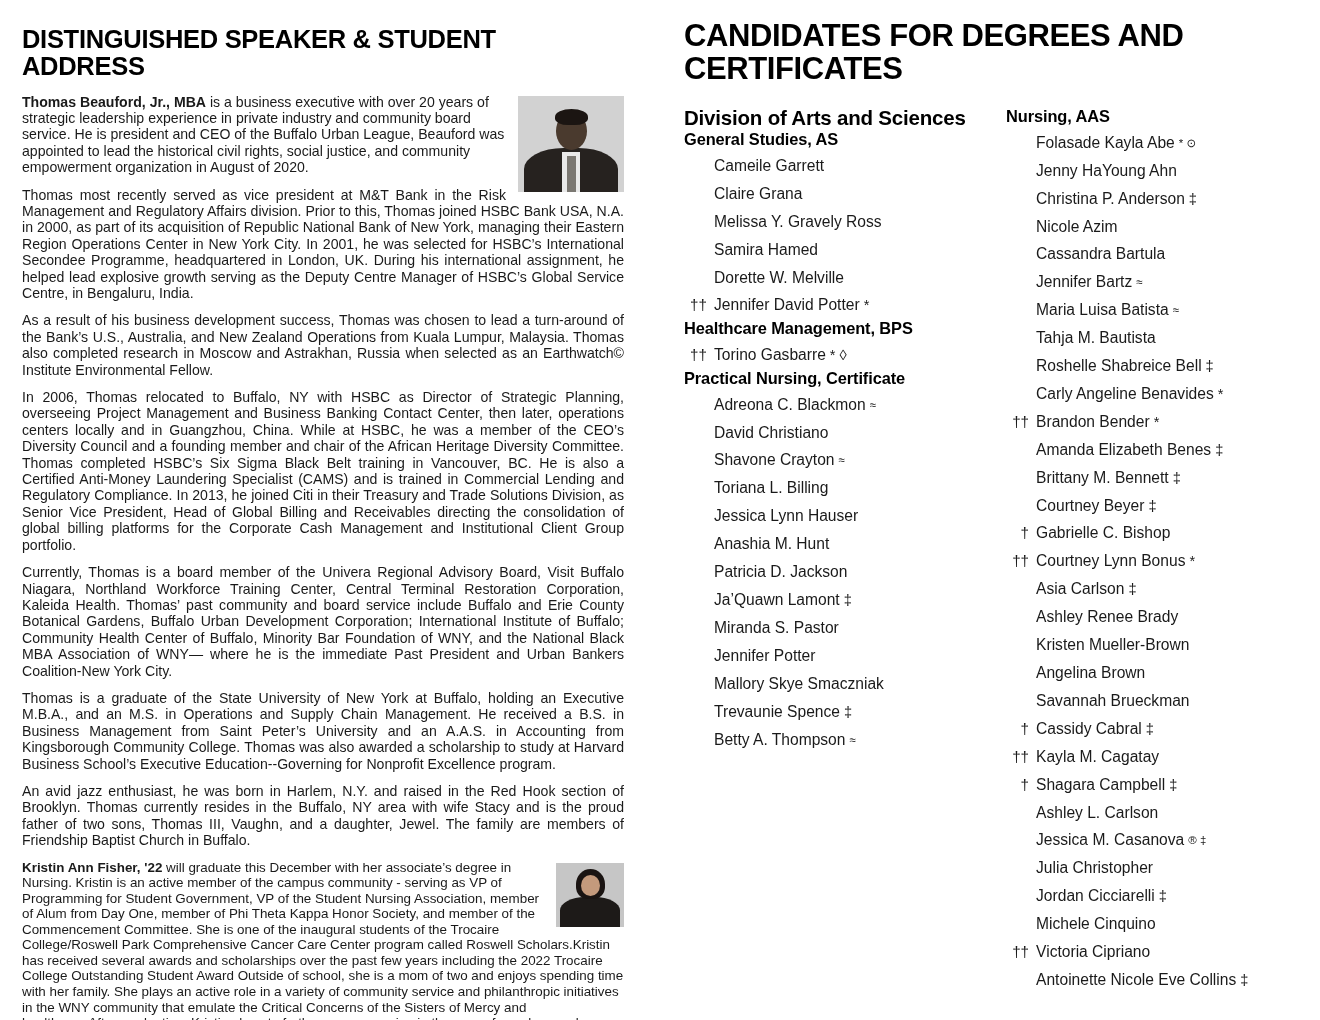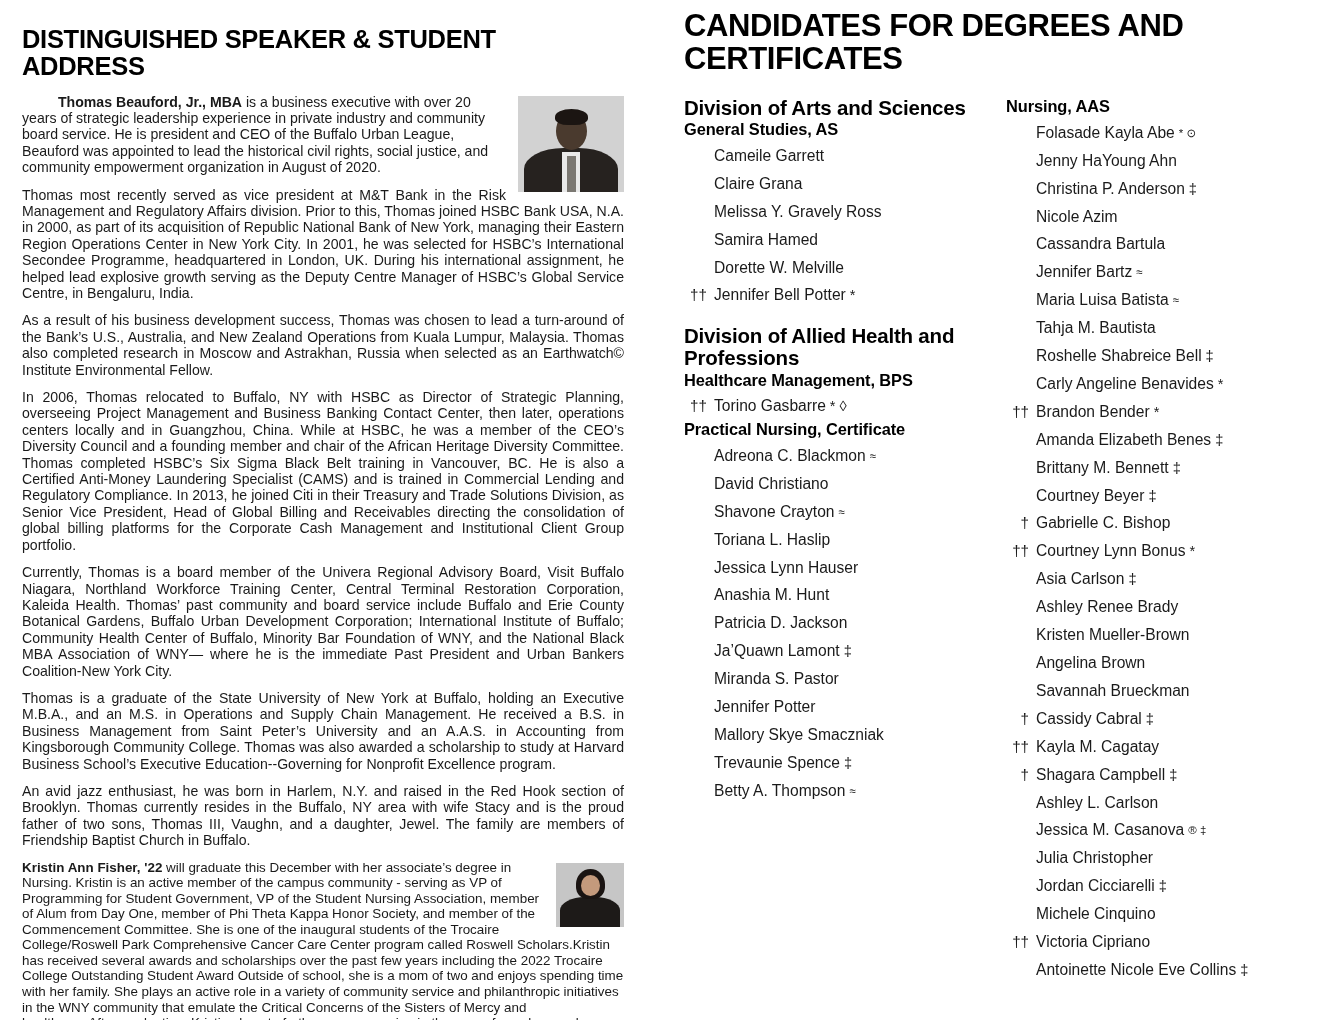--- a/index.html
+++ b/index.html
@@ -33,21 +33,21 @@
   }
   .bio-para {
     font-size: 14.1px;
     line-height: 1.165;
     text-align: justify;
     margin: 0 0 11px 0;
     color: #1a1a1a;
     hyphens: none;
   }
   .bio-para.lead { text-align: left; }
-  .bio-para b { font-weight: 700; margin-left: 36px; }
+  .bio-para b { font-weight: 700; }
 
   
   .photo-speaker {
     float: right;
     width: 106px; height: 96px;
     margin: 2px 0 4px 12px;
     position: relative;
     overflow: hidden;
     background: #c9c9c9;
   }
@@ -73,21 +73,21 @@
     margin: 0;
     color: #1a1a1a;
     text-align: left;
   }
   .student-para b { font-weight: 700; }
   .student-block { margin-top: 4px; }
 
   
   .right-wrap {
     position: absolute;
-    left: 684px; top: 10px;
+    left: 684px; top: 20px;
     width: 616px;
   }
   .big-title {
     font-size: 31px;
     font-weight: 700;
     line-height: 1.05;
     letter-spacing: -0.4px;
     margin: 0 0 22px 0;
     color: #000;
   }
@@ -206,26 +206,25 @@
             <li>
               <span class="mark"></span>
               <span class="nm">Samira Hamed</span>
             </li>
             <li>
               <span class="mark"></span>
               <span class="nm">Dorette W.  Melville</span>
             </li>
             <li>
               <span class="mark">††</span>
-              <span class="nm">Jennifer Bell Potter</span>
+              <span class="nm">Jennifer David Potter</span>
               <span class="suffix">*</span>
             </li>
           </ul>
 
-        <h2 class="div-head spaced">Division of Allied Health and Professions</h2>
         <h3 class="prog-head small-top">Healthcare Management, BPS</h3>
         <ul class="names">
             <li>
               <span class="mark">††</span>
               <span class="nm">Torino Gasbarre</span>
               <span class="suffix">* ◊</span>
             </li>
           </ul>
 
         <h3 class="prog-head small-top">Practical Nursing, Certificate</h3>
@@ -239,21 +238,21 @@
               <span class="mark"></span>
               <span class="nm">David Christiano</span>
             </li>
             <li>
               <span class="mark"></span>
               <span class="nm">Shavone Crayton</span>
               <span class="suffix tiny">≈</span>
             </li>
             <li>
               <span class="mark"></span>
-              <span class="nm">Toriana L. Haslip</span>
+              <span class="nm">Toriana L. Billing</span>
             </li>
             <li>
               <span class="mark"></span>
               <span class="nm">Jessica Lynn Hauser</span>
             </li>
             <li>
               <span class="mark"></span>
               <span class="nm">Anashia M. Hunt</span>
             </li>
             <li>

